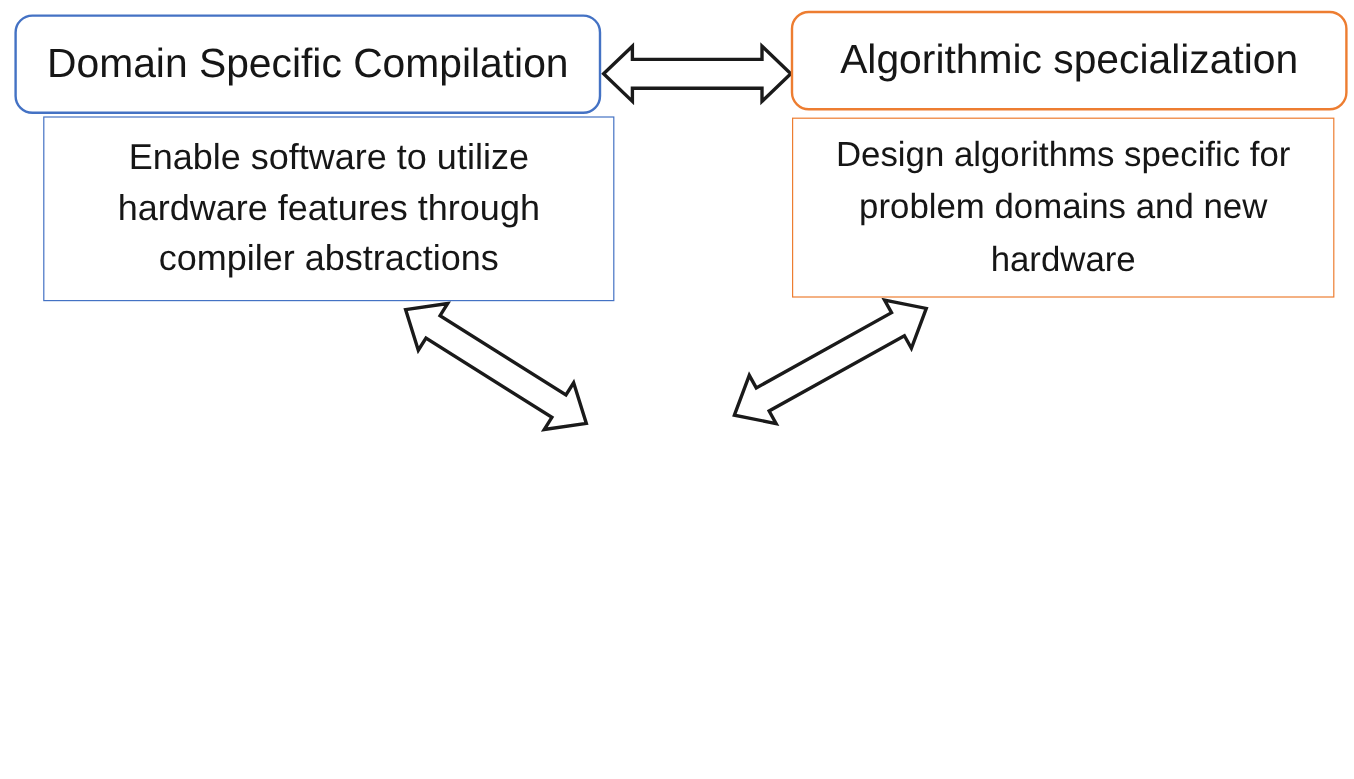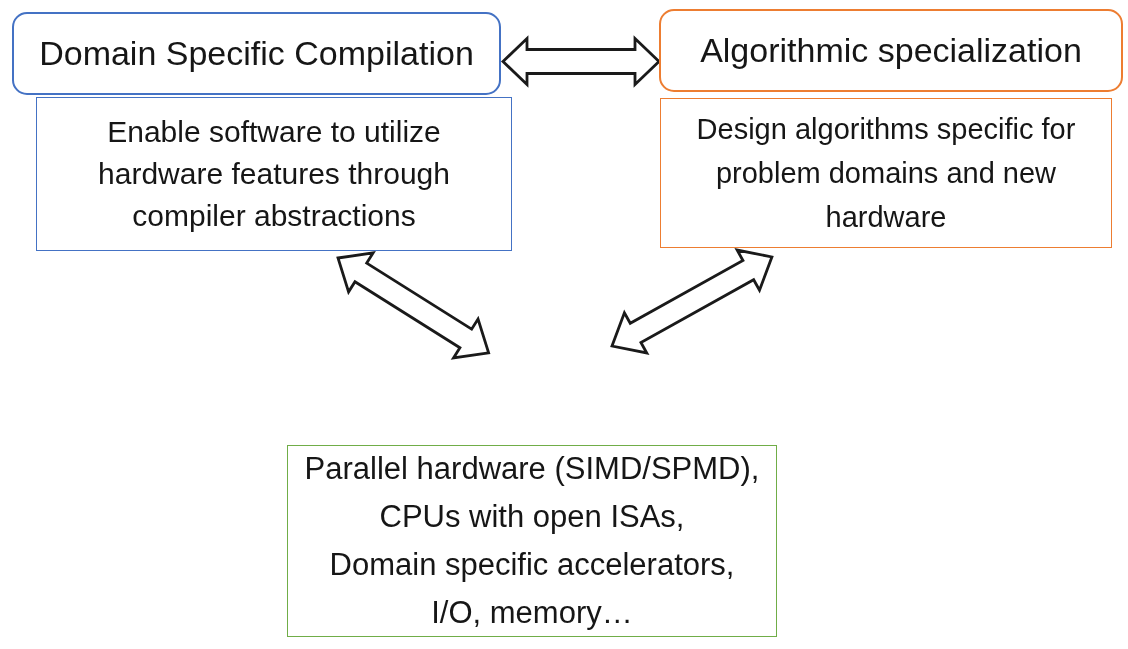--- a/index.html
+++ b/index.html
@@ -90,20 +90,14 @@
 
   <div class="titlebox t-orange" style="border-color: rgb(237, 125, 49);">
     <span>Algorithmic specialization</span>
   </div>
   <div class="descbox d-orange" style="border-color: rgb(237, 125, 49);">
     <span>Design algorithms specific for
 problem domains and new
 hardware</span>
   </div>
 
-  <div class="descbox d-green" style="border-color: rgb(112, 173, 71);">
-    <span>Parallel hardware (SIMD/SPMD),
-CPUs with open ISAs,
-Domain specific accelerators,
-I/O, memory…</span>
-  </div>
 
 </div>
 
 </body></html>

